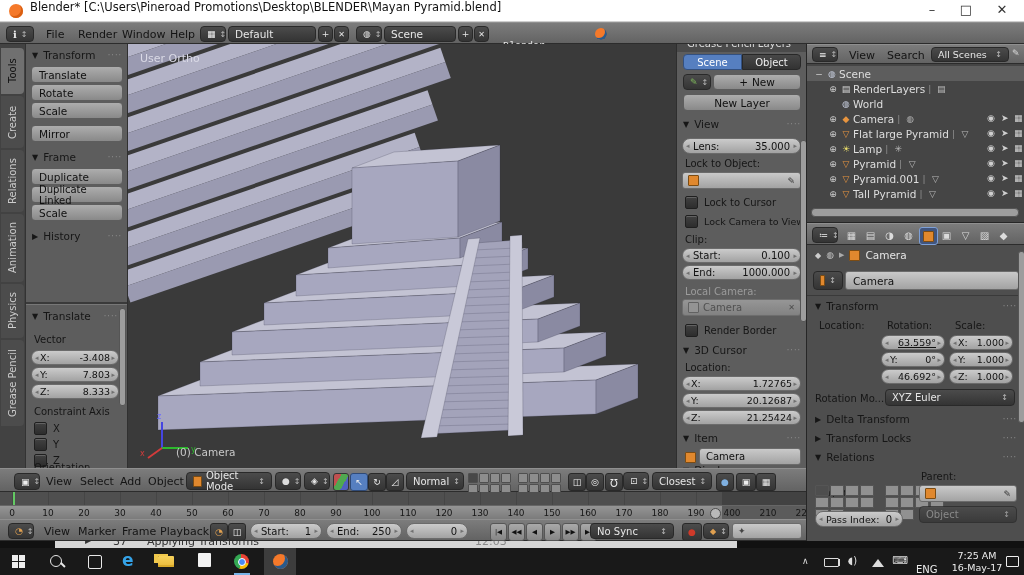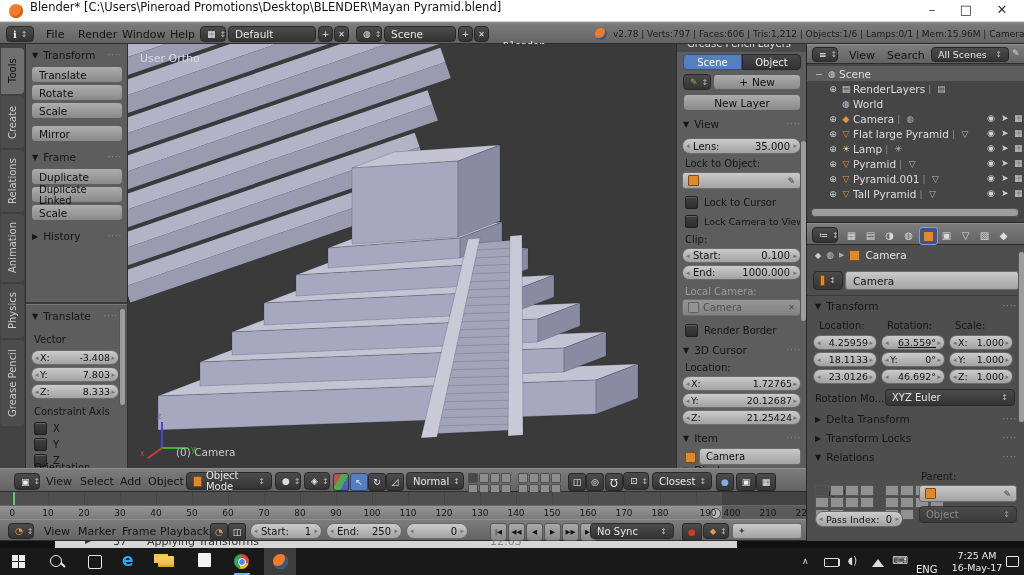--- a/index.html
+++ b/index.html
@@ -98,21 +98,20 @@
         <span style="font-size:9px;">+</span>
       </span>
     <span class="ddark" style="left:474px;top:3px;width:15px;height:16px;justify-content:center;">
         <span style="font-size:8px;">✕</span>
       </span>
     <span class="ddark" style="left:496px;top:21px;width:92px;height:16px;font-family:Liberation Mono, monospace;">
         <span style="font-size:10px;">Blender Render</span>
         <span class="stp">↕</span>
       </span>
     <span class="abs" style="left:595px;top:5px;width:12px;height:12px;border-radius:50%;background:#f5792a;box-shadow:inset -2px -2px 0 #2a5a8a;"></span>
-    <span class="abs" style="left:613px;top:6px;font-size:9px;color:#1c1c1c;white-space:nowrap;">v2.78 | Verts:797 | Faces:606 | Tris:1,212 | Objects:1/6 | Lamps:0/1 | Mem:15.96M | Camera</span>
   </div>
 
   <div class="abs" style="left:0;top:44px;width:26px;height:424px;background:#424242;border-right:1px solid #333;box-sizing:border-box;">
     <span class="vtab on" style="top:4px;height:46px;">Tools</span>
     <span class="vtab" style="top:52px;height:52px;">Create</span>
     <span class="vtab" style="top:106px;height:62px;">Relations</span>
     <span class="vtab" style="top:170px;height:68px;">Animation</span>
     <span class="vtab" style="top:240px;height:54px;">Physics</span>
     <span class="vtab" style="top:296px;height:86px;">Grease Pencil</span>
   </div>
@@ -482,21 +481,21 @@
       <span class="rnum" style="left: 336px;">90</span>
       <span class="rnum" style="left: 372px;">100</span>
       <span class="rnum" style="left: 408px;">110</span>
       <span class="rnum" style="left: 444px;">120</span>
       <span class="rnum" style="left: 480px;">130</span>
       <span class="rnum" style="left: 516px;">140</span>
       <span class="rnum" style="left: 552px;">150</span>
       <span class="rnum" style="left: 588px;">160</span>
       <span class="rnum" style="left: 624px;">170</span>
       <span class="rnum" style="left: 660px;">180</span>
-      <span class="rnum" style="left: 696px; margin-left: 12px;">190</span>
+      <span class="rnum" style="left: 696px;">190</span>
       <span class="rnum" style="left: 732px;">400</span>
       <span class="rnum" style="left: 768px;">210</span>
       <span class="rnum" style="left: 804px;">220</span>
     </div>
   <div class="hdr" style="left:0;top:519px;width:806px;height:22px;">
     <span class="ddark" style="left:8px;top:3px;width:26px;height:16px;">
         <span class="tico" style="font-size:9px;color:#e0a050;">◔</span>
         <span class="stp">↕</span>
       </span>
     <span class="menu" style="left:44px;top:5px;">View</span>
@@ -667,34 +666,20 @@
     <div class="abs" style="left:0;top:72px;width:218px;height:1px;background:#3a3a3a;"></div>
 
     <div class="phead" style="left:8px;top:77px;width:202px;">
         <span style="font-size:8px;">▼</span>
         <span>Transform</span>
         <span class="dots">····</span>
       </div>
     <span class="lbl" style="left:12px;top:97px;">Location:</span>
     <span class="lbl" style="left:80px;top:97px;">Rotation:</span>
     <span class="lbl" style="left:148px;top:97px;">Scale:</span>
-    <div id="loc-col" class="abs" style="left:6px;top:112px;width:64px;height:52px;">
-        <div class="field tf" style="top: 0px; width: 100%;">
-          <span class="lab"></span>
-          <span class="val">4.25959</span>
-        </div>
-        <div class="field tf" style="top: 17px; width: 100%;">
-          <span class="lab"></span>
-          <span class="val">18.1133</span>
-        </div>
-        <div class="field tf" style="top: 34px; width: 100%;">
-          <span class="lab"></span>
-          <span class="val">23.0126</span>
-        </div>
-      </div>
     <div id="rot-col" class="abs" style="left:74px;top:112px;width:64px;height:52px;">
         <div class="field tf" style="top: 0px; width: 100%; text-decoration: underline;">
           <span class="lab"></span>
           <span class="val">63.559°</span>
         </div>
         <div class="field tf" style="top: 17px; width: 100%;">
           <span class="lab">Y:</span>
           <span class="val">0°</span>
         </div>
         <div class="field tf" style="top: 34px; width: 100%;">
@@ -754,21 +739,21 @@
         <span class="val">0</span>
       </div>
     <div class="vscroll" style="left:211px;top:28px;height:170px;"></div>
   </div>
 
   <div class="abs" style="left:0;top:541px;width:1024px;height:7px;background:#111;overflow:hidden;">
     <div class="abs" style="left:55px;top:0;width:682px;height:7px;background:#d6d6d6;overflow:hidden;">
       <span style="position:absolute;left:30px;top:-5px;font-size:8px;color:#333;">▶</span>
       <span style="position:absolute;left:58px;top:-6px;font-size:11px;color:#333;">37</span>
       <span style="position:absolute;left:92px;top:-6px;font-size:11px;color:#333;">Applying Transforms</span>
-      <span style="position:absolute;left:420px;top:-6px;font-size:11px;color:#888;margin-left:15px;">12:03</span>
+      <span style="position:absolute;left:420px;top:-6px;font-size:11px;color:#888;">12:03</span>
     </div>
   </div>
 
   <div class="abs" style="left:0;top:548px;width:1024px;height:27px;background:#191919;">
     <span class="abs" style="left:12px;top:7px;width:13px;height:13px;display:grid;grid-template-columns:6px 6px;grid-gap:1px;">
       <span style="background:#eee;width:6px;height:6px;"></span>
         <span style="background:#eee;width:6px;height:6px;"></span>
         <span style="background:#eee;width:6px;height:6px;"></span>
         <span style="background:#eee;width:6px;height:6px;"></span>
     </span>

